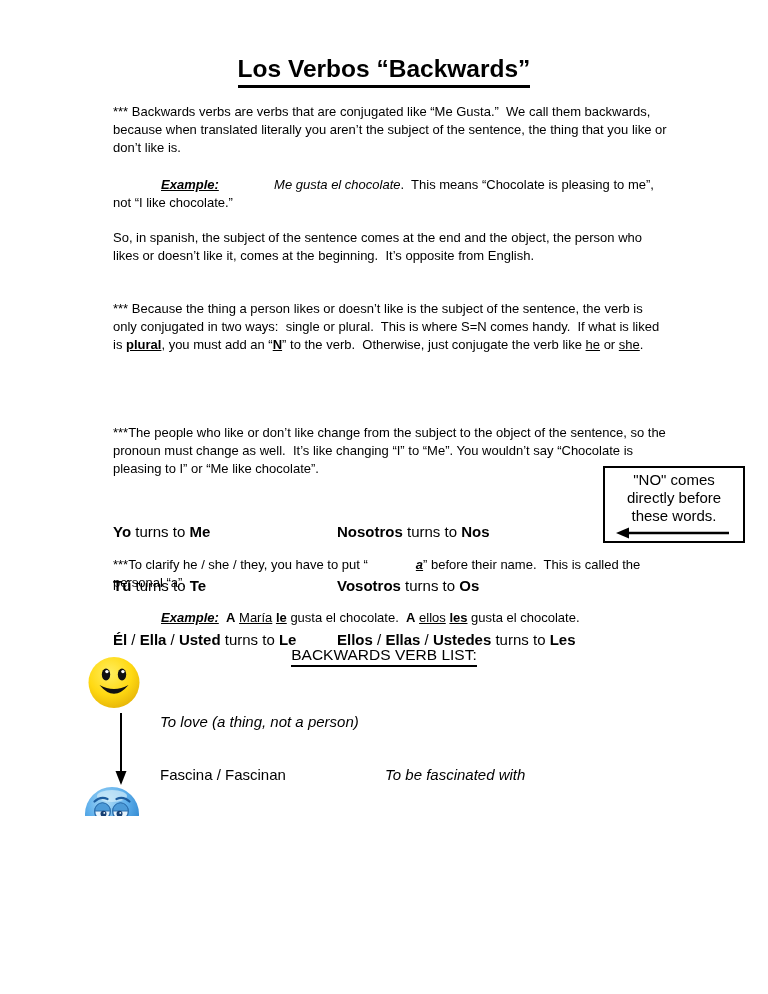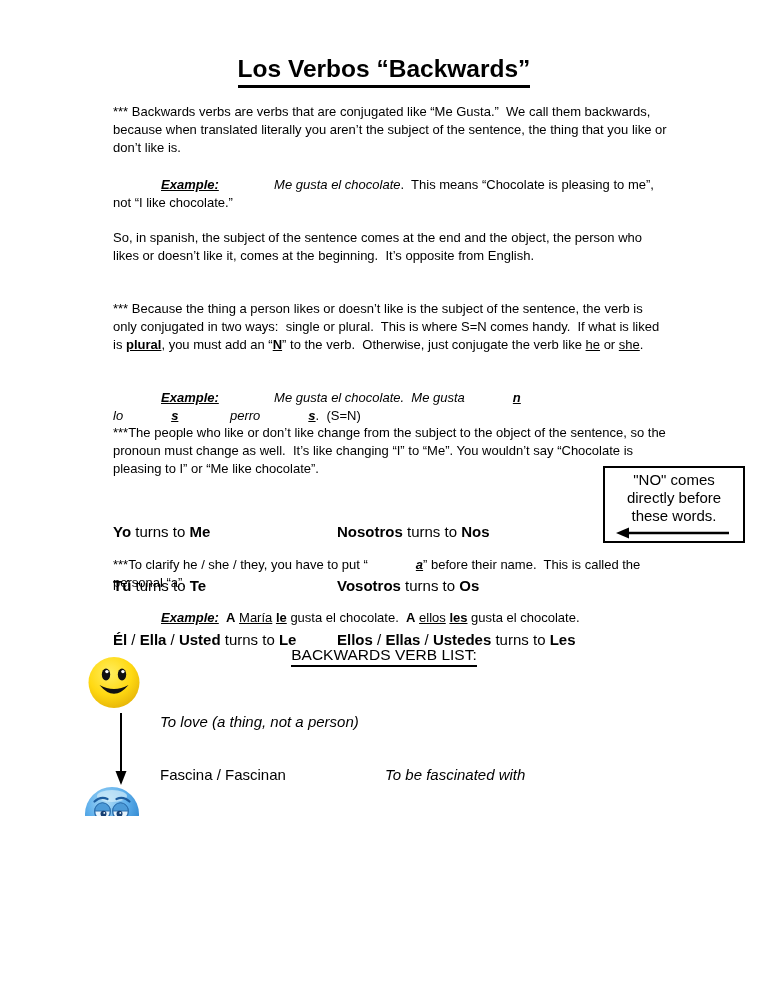--- a/index.html
+++ b/index.html
@@ -53,21 +53,20 @@
 <div class="page">
 
   <div class="doc-title">
     <span class="ul">Los Verbos “Backwards”</span>
   </div>
 
   <div class="para" style="top:103px"><span>*** Backwards verbs are verbs that are conjugated like “Me Gusta.”  We call them backwards, because when translated literally you aren’t the subject of the sentence, the thing that you like or don’t like is.</span></div>
   <div class="para" style="top:176px"><span class="b i u">Example:</span><span>  </span><span class="i">Me gusta el chocolate</span><span>.  This means “Chocolate is pleasing to me”, not “I like chocolate.”</span></div>
   <div class="para" style="top:229px"><span>So, in spanish, the subject of the sentence comes at the end and the object, the person who likes or doesn’t like it, comes at the beginning.  It’s opposite from English.</span></div>
   <div class="para" style="top:300px"><span>*** Because the thing a person likes or doesn’t like is the subject of the sentence, the verb is only conjugated in two ways:  single or plural.  This is where S=N comes handy.  If what is liked is </span><span class="b u">plural</span><span>, you must add an “</span><span class="b u">N</span><span>” to the verb.  Otherwise, just conjugate the verb like </span><span class="u">he</span><span> or </span><span class="u">she</span><span>.</span></div>
-  <div class="para" style="top:389px"><span class="b i u">Example:</span><span>  </span><span class="i">Me gusta el chocolate.  Me gusta</span><span class="b i u">n</span><span class="i"> lo</span><span class="b i u">s</span><span class="i"> perro</span><span class="b i u">s</span><span>.  (S=N)</span></div>
   <div class="para" style="top:424px"><span>***The people who like or don’t like change from the subject to the object of the sentence, so the pronoun must change as well.  It’s like changing “I” to “Me”. You wouldn’t say “Chocolate is pleasing to I” or “Me like chocolate”.</span></div>
 
   <div class="pronouns">
     <div class="pcol left">
       <div><span class="b">Yo</span><span> turns to </span><span class="b">Me</span></div>
       <div><span class="b">Tú</span><span> turns to </span><span class="b">Te</span></div>
       <div><span class="b">Él</span><span> / </span><span class="b">Ella</span><span> / </span><span class="b">Usted</span><span> turns to </span><span class="b">Le</span></div>
     </div>
     <div class="pcol right">
       <div><span class="b">Nosotros</span><span> turns to </span><span class="b">Nos</span></div>

